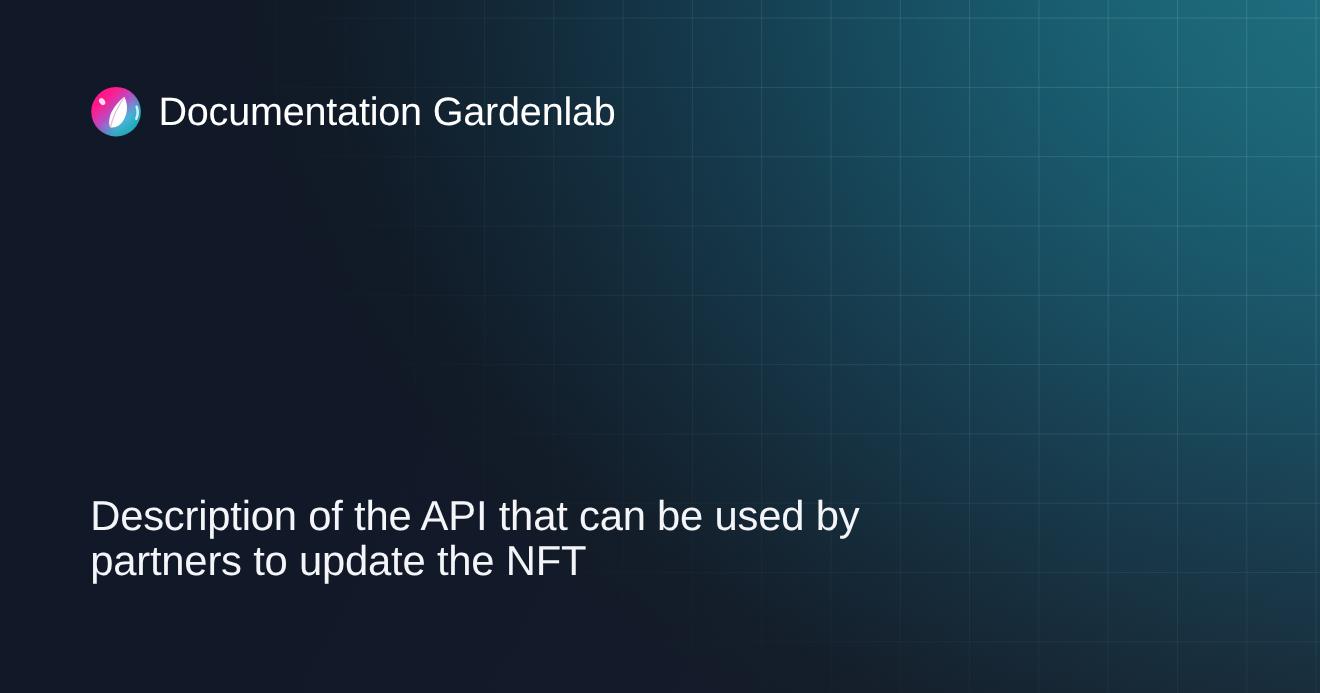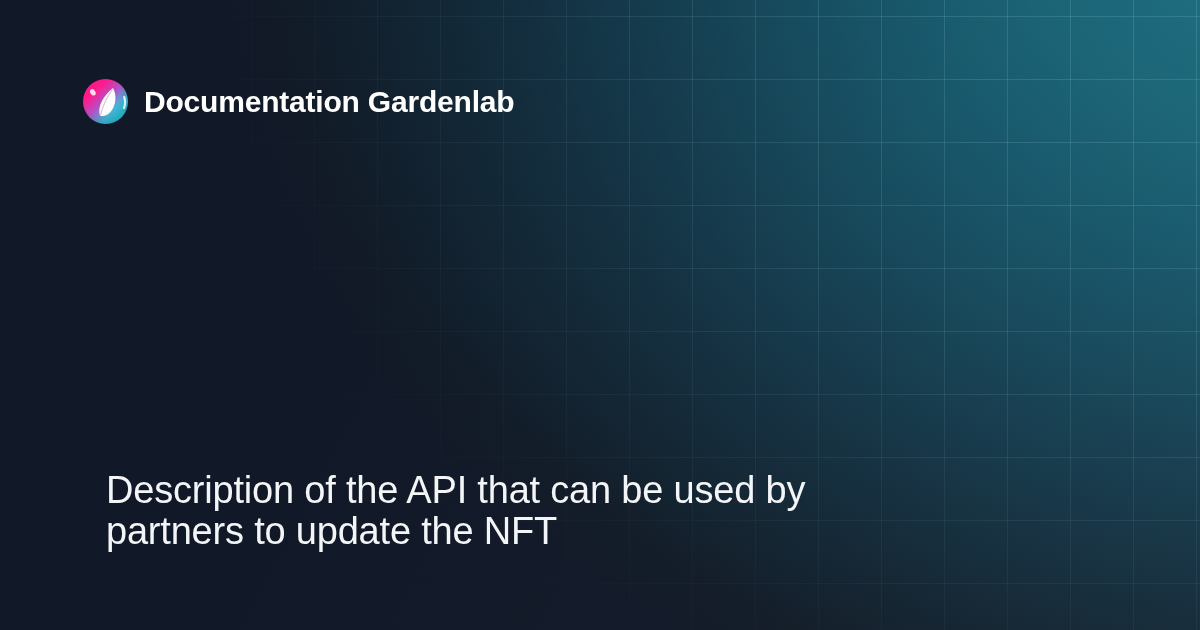--- a/index.html
+++ b/index.html
@@ -105,22 +105,22 @@
   }
 
   .brand-logo {
     width: 47px;
     height: 47px;
     flex: 0 0 47px;
     display: block;
   }
 
   .brand-name {
-    font-size: 30px;
-    font-weight: bold;
+    font-size: 36px;
+    font-weight: normal;
     color: #ffffff;
     letter-spacing: -0.2px;
     white-space: nowrap;
     line-height: 1;
     text-align: center;
   }
 
   .headline {
     position: absolute;
     left: 82px;
@@ -129,28 +129,27 @@
     font-weight: bold;
     line-height: 1;
     color: #22c6d9;
     letter-spacing: -2.6px;
     white-space: nowrap;
   }
 
   .subhead {
     position: absolute;
     left: 82px;
-    top: 470px;
+    top: 450px;
     width: 760px;
     font-size: 38px;
     font-weight: normal;
     line-height: 41px;
     color: #f3f5f8;
     letter-spacing: -0.2px;
-    margin-left: 24px;
   }
 </style>
 </head>
 <body>
 
 <div class="og-card">
 
   <div class="bg-base"></div>
   <div class="bg-glow"></div>
   <div class="bg-sheen"></div>

